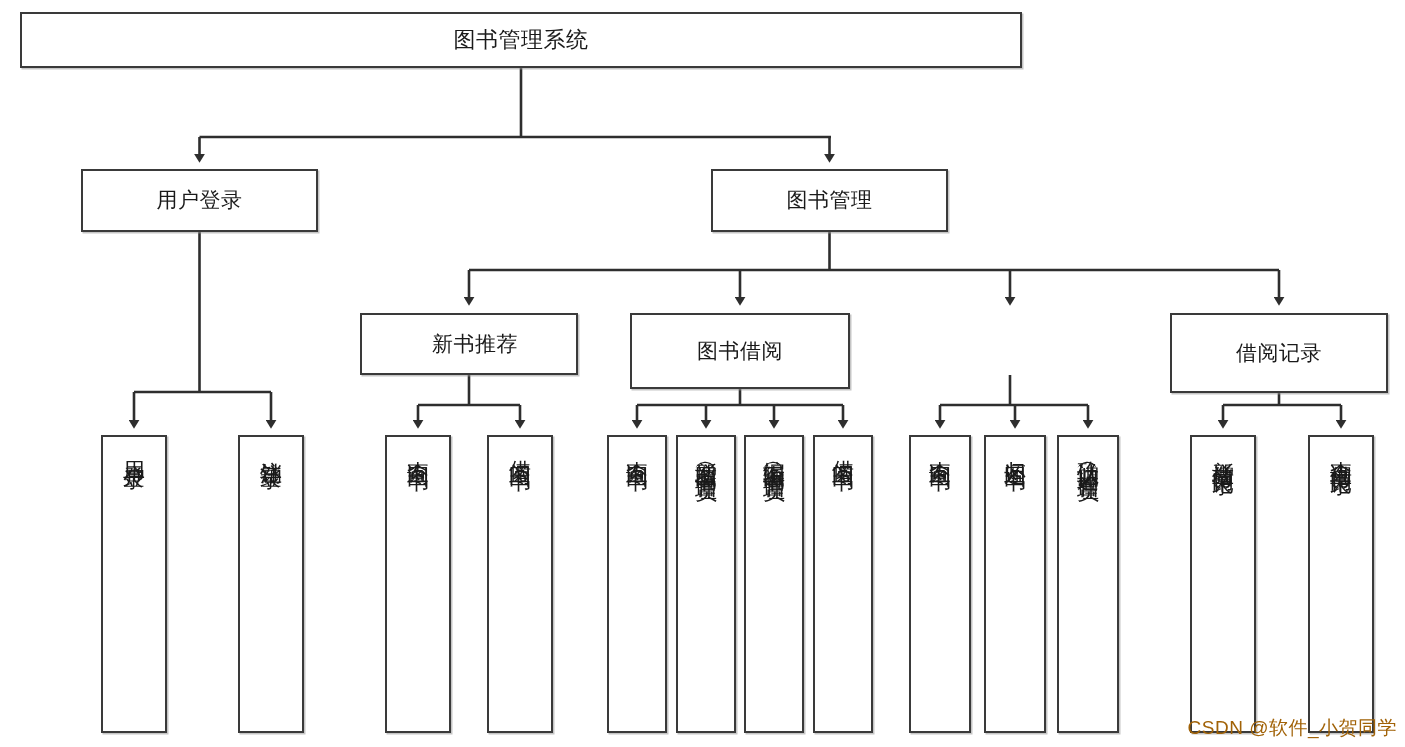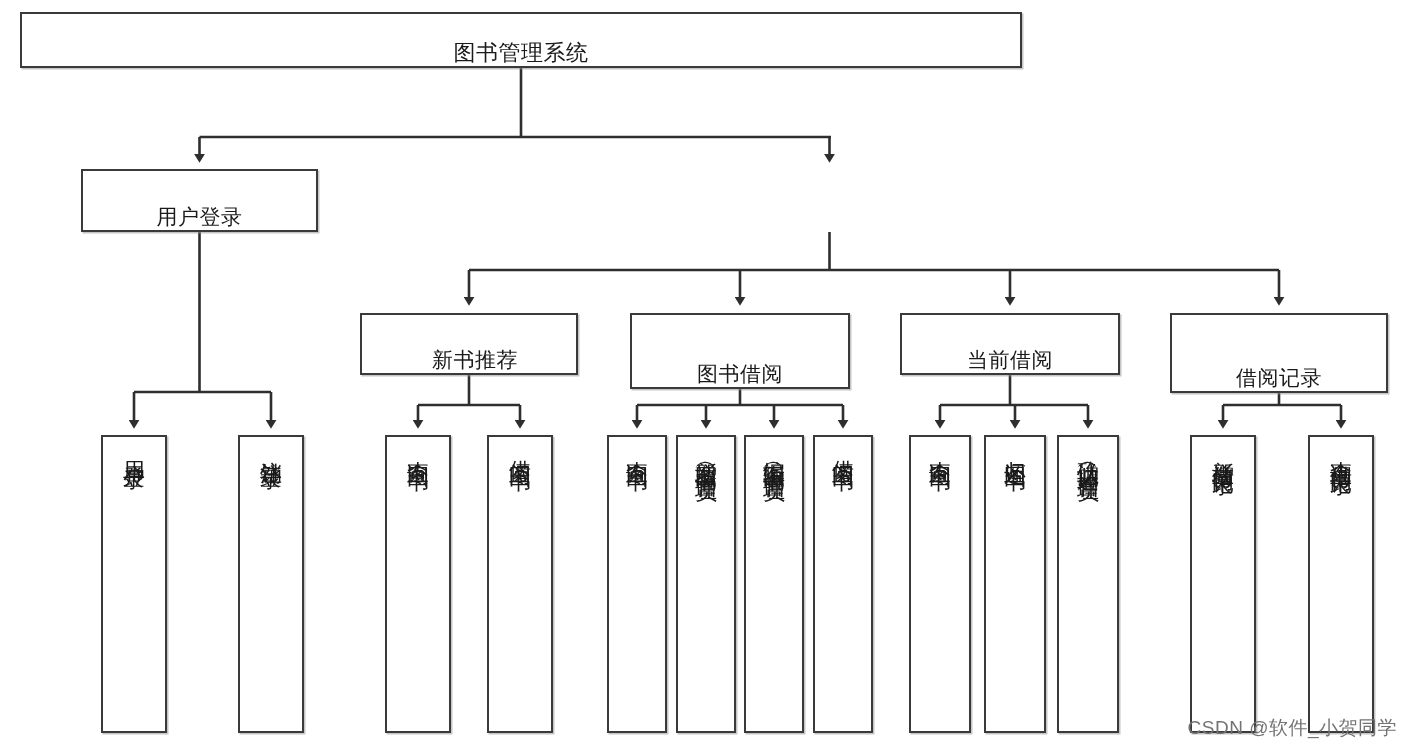--- a/index.html
+++ b/index.html
@@ -25,21 +25,21 @@
     width: 1405px;
     height: 747px;
     pointer-events: none;
   }
   .node {
     position: absolute;
     box-sizing: border-box;
     background: #ffffff;
     border: 2.4px solid #3a3a3a;
     display: flex;
-    align-items: flex-end;
+    align-items: center;
     justify-content: center;
     box-shadow: 1.5px 1.5px 0 0 rgba(150,150,150,0.55);
     z-index: 2;
   }
   .node .label {
     color: #1a1a1a;
     font-size: 21px;
     line-height: 1.25;
     letter-spacing: 0.5px;
     white-space: nowrap;
@@ -58,21 +58,21 @@
     font-size: 22px;
     letter-spacing: 3px;
     white-space: nowrap;
     line-height: 1;
   }
   .watermark {
     position: absolute;
     right: 8px;
     bottom: 6px;
     font-size: 19px;
-    color: #737373;
+    color: #a16207;
     letter-spacing: 0.5px;
     white-space: nowrap;
     z-index: 5;
     user-select: none;
   }
 </style>
 </head>
 <body>
 
 <div id="canvas">
@@ -127,29 +127,29 @@
     </g>
   </svg>
 
   <div class="node root" style="left:20px; top:12px; width:1002px; height:56px;">
     <span class="label">图书管理系统</span>
   </div>
 
   <div class="node" style="left:81px; top:169px; width:237px; height:63px;">
     <span class="label">用户登录</span>
   </div>
+  <div class="node" style="left:711px; top:169px; width:237px; height:63px;">
+    <span class="label">图书管理</span>
+  </div>
 
   <div class="node" style="left:360px; top:313px; width:218px; height:62px;padding-left:12px;">
     <span class="label">新书推荐</span>
   </div>
   <div class="node" style="left:630px; top:313px; width:220px; height:76px;">
     <span class="label">图书借阅</span>
-  </div>
-  <div class="node" style="left:900px; top:313px; width:220px; height:62px;">
-    <span class="label">当前借阅</span>
   </div>
   <div class="node" style="left:1170px; top:313px; width:218px; height:80px;">
     <span class="label">借阅记录</span>
   </div>
 
   <div class="node vertical" style="left:101px; top:435px; width:66px; height:298px;">
     <span class="label">用户登录</span>
   </div>
   <div class="node vertical" style="left:238px; top:435px; width:66px; height:298px;">
     <span class="label">注销登录</span>

